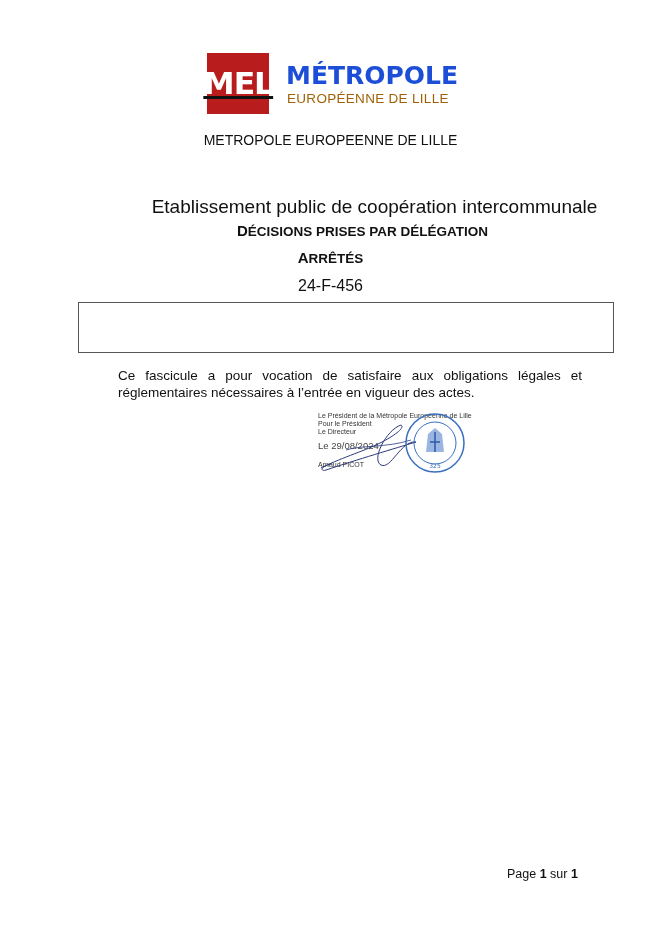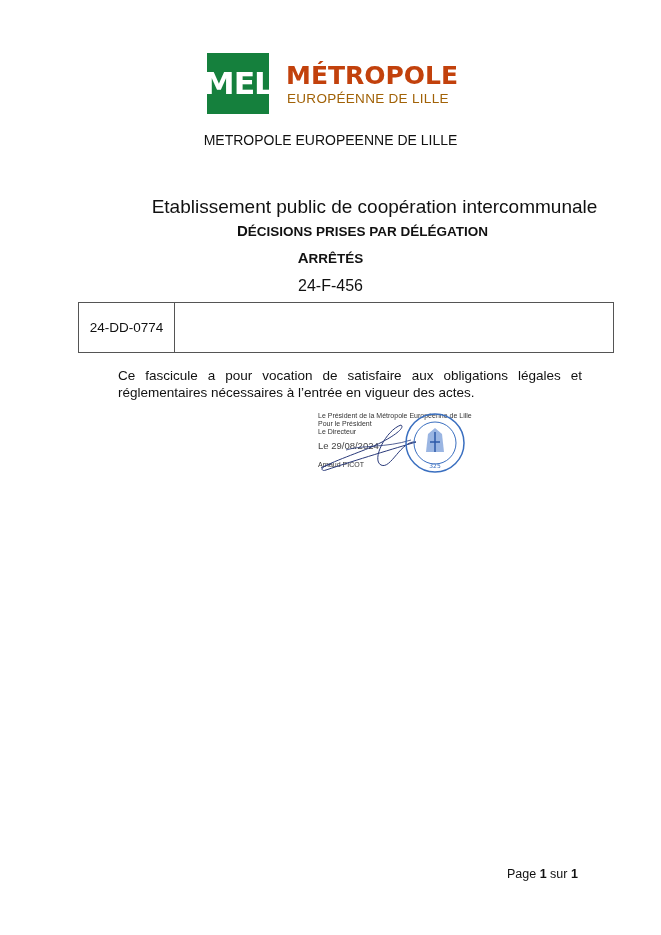--- a/index.html
+++ b/index.html
@@ -3,29 +3,29 @@
   <meta charset="utf-8">
   <style>
     html, body { margin: 0; padding: 0; }
     body {
       width: 661px; height: 935px; background: #ffffff; position: relative;
       font-family: "Liberation Sans", sans-serif; color: #111; overflow: hidden;
     }
     .abs { position: absolute; }
     
     .logo-square {
-      left: 207px; top: 53px; width: 62px; height: 61px; background: #15803d;
-      display: flex; align-items: center; justify-content: center;
+      left: 207px; top: 53px; width: 62px; height: 61px; background: #b91c1c;
+      display: flex; align-items: center; justify-content: center; text-decoration: underline;
     }
     .logo-square span {
       color: #fff; font-weight: bold; font-size: 30px; letter-spacing: -1px;
       font-family: "DejaVu Sans", sans-serif; transform: scaleX(1.05);
     }
     .logo-title {
-      left: 286px; top: 63px; color: #c2410c; font-weight: bold; font-size: 25px;
+      left: 286px; top: 63px; color: #1d4ed8; font-weight: bold; font-size: 25px;
       font-family: "DejaVu Sans", sans-serif; letter-spacing: 0px; line-height: 1;
     }
     .logo-sub {
       left: 287px; top: 92px; color: #a16207; font-size: 13.5px; line-height: 1;
       letter-spacing: 0.3px;
     }
     .center { left: 0; width: 661px; text-align: center; }
     .t-org { top: 132px; font-size: 14px; }
     .t-etab { top: 196px; font-size: 19px; margin-left: 44px; }
     .t-dec { top: 222px; font-size: 13.5px; font-weight: bold; margin-left: 32px; }
@@ -68,21 +68,20 @@
 <div class="abs center t-etab">Etablissement public de coopération intercommunale</div>
 <div class="abs center t-dec">
   <span class="big">D</span><span>ÉCISIONS PRISES PAR DÉLÉGATION</span>
 </div>
 <div class="abs center t-arr">
   <span class="big">A</span><span>RRÊTÉS</span>
 </div>
 <div class="abs center t-ref">24-F-456</div>
 
 <div class="abs tbl">
-  <div class="c1">24-DD-0774</div>
 </div>
 
 <div class="abs para">Ce fascicule a pour vocation de satisfaire aux obligations légales et réglementaires nécessaires à l’entrée en vigueur des actes.</div>
 
 <div class="abs sig-text" style="top:412px;">Le Président de la Métropole Européenne de Lille</div>
 <div class="abs sig-text" style="top:420px;">Pour le Président</div>
 <div class="abs sig-text" style="top:428px;">Le Directeur</div>
 <div class="abs sig-date">Le 29/08/2024</div>
 <div class="abs sig-name">Arnaud PICOT</div>
 

